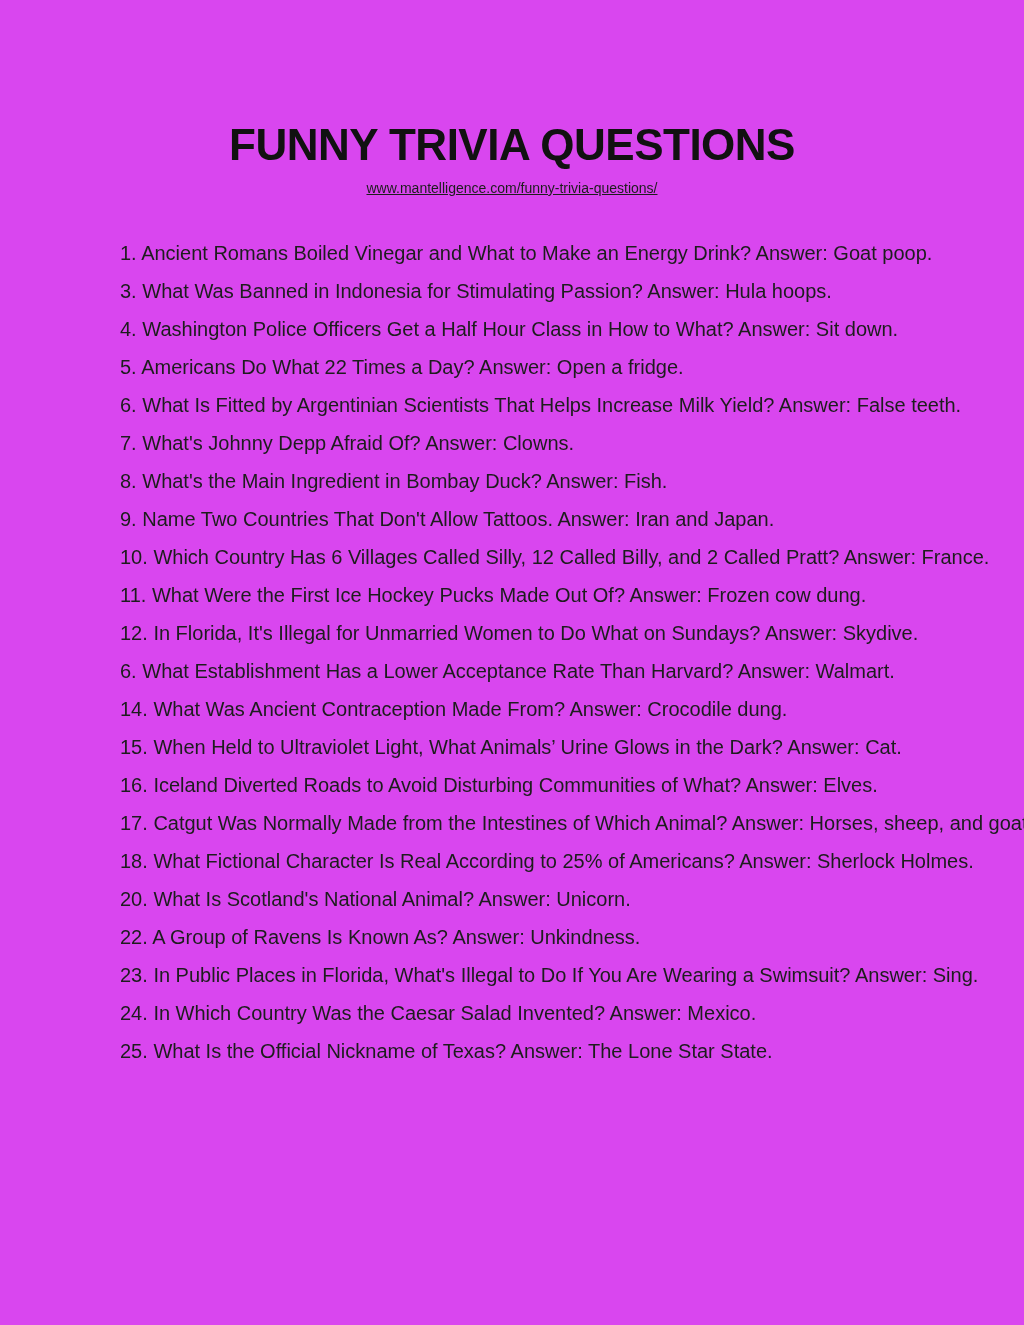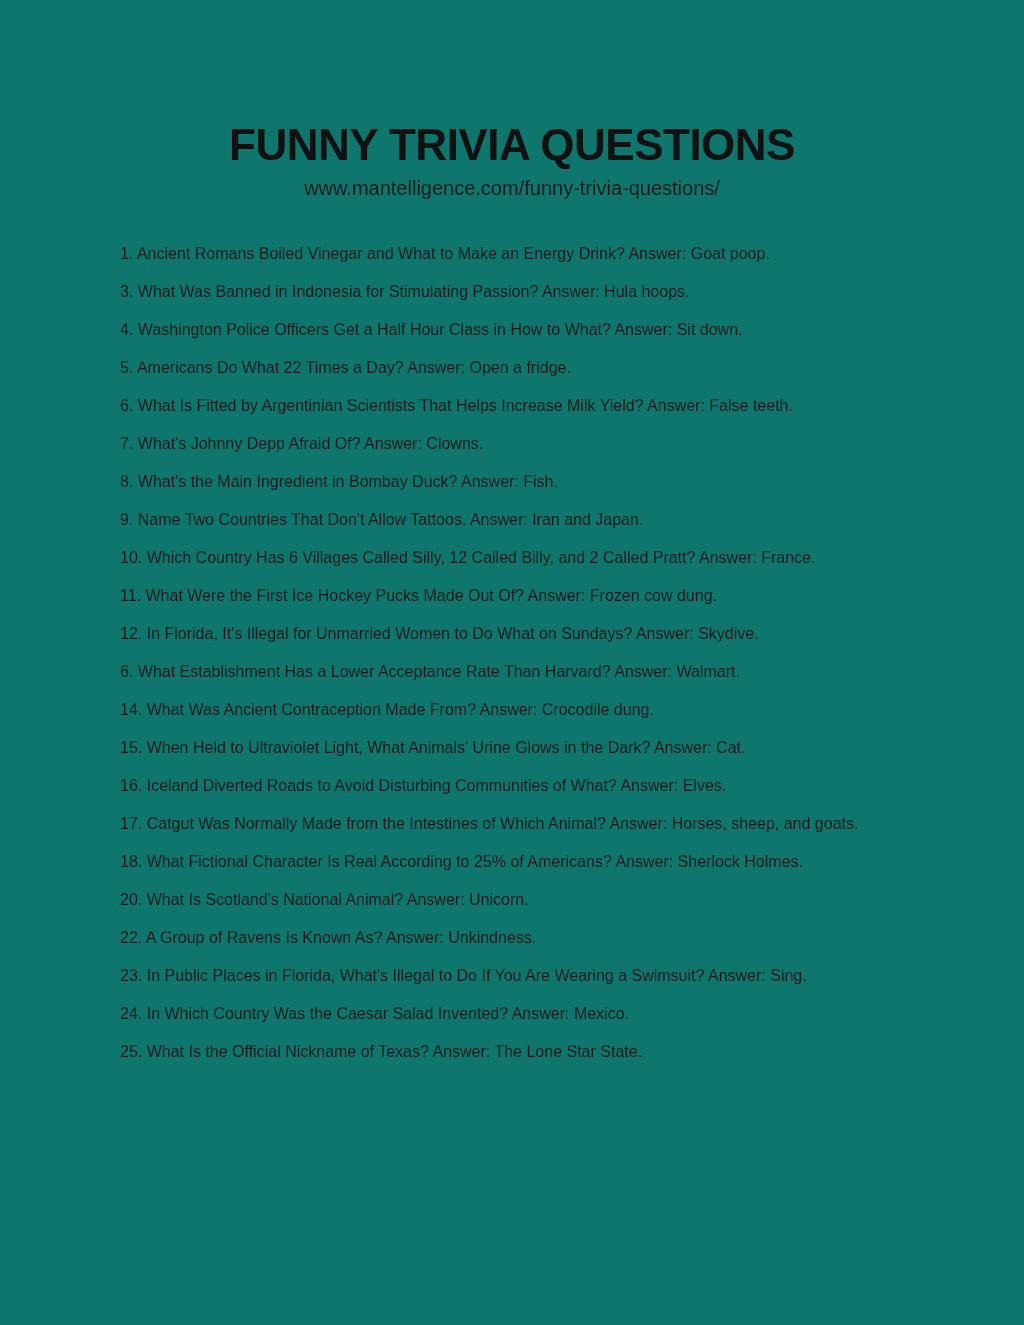--- a/index.html
+++ b/index.html
@@ -10,49 +10,50 @@
   body {
     width: 1024px;
     height: 1325px;
     font-family: "Liberation Sans", sans-serif;
     color: #1d1d1d;
     overflow: hidden;
   }
   .page {
     width: 1024px;
     height: 1325px;
-    background: #0f766e;
+    background: #d946ef;
     box-sizing: border-box;
   }
   .doc-header {
     text-align: center;
     padding-top: 120px;
   }
   .doc-title {
     margin: 0;
     font-size: 44px;
     line-height: 50px;
     font-weight: bold;
     letter-spacing: -0.5px;
     color: #111111;
     font-family: "Liberation Sans", sans-serif;
   }
   .doc-subtitle {
     margin: 8px 0 0 0;
-    font-size: 20px;
+    font-size: 14px;
     line-height: 20px;
     font-weight: normal;
     color: #1d1d1d;
+    text-decoration: underline;
   }
   .trivia-list {
     margin: 47px 60px 0 120px;
   }
   .trivia-line {
     margin: 0 0 21px 0;
-    font-size: 16px;
+    font-size: 20px;
     line-height: 17px;
     color: #1d1d1d;
     white-space: nowrap;
   }
 </style>
 </head>
 <body>
 
 <div class="page">
 

